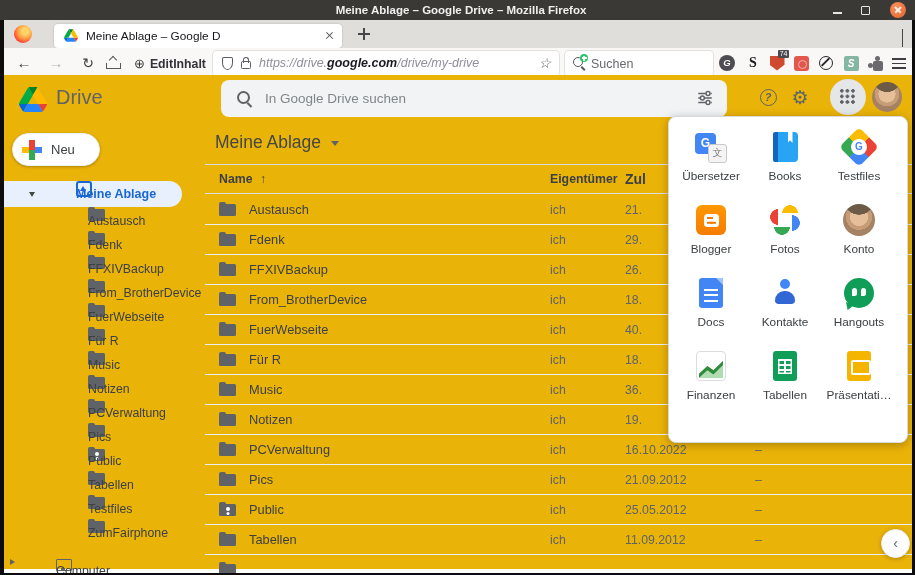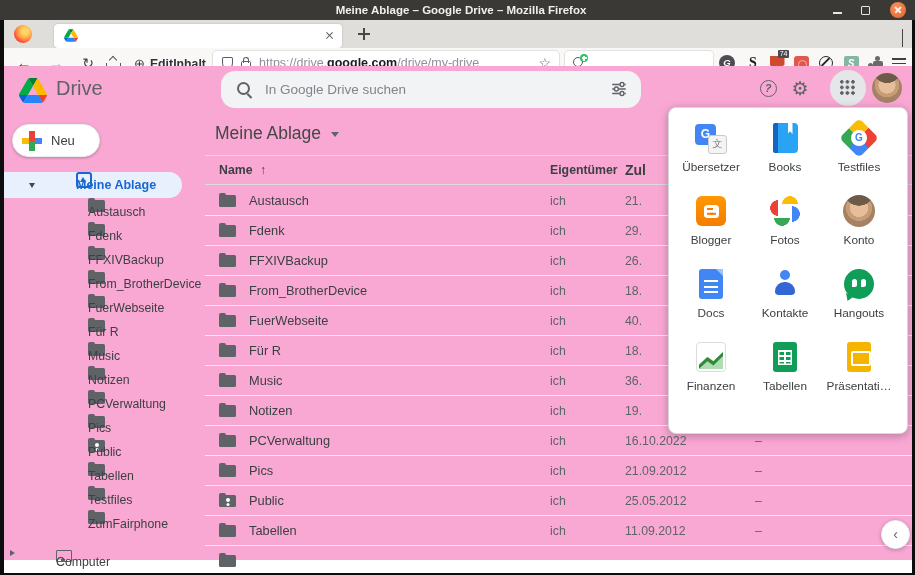--- a/index.html
+++ b/index.html
@@ -46,21 +46,21 @@
   .navbar { position:absolute; left:0; top:28px; width:100%; height:31px; background:#f9f8f6; border-bottom:1px solid #d6d4d1; }
   .nav-glyph { position:absolute; top:0; height:30px; line-height:30px; font-size:15px; color:#3f3e43; text-align:center; width:20px; }
   .nav-back { left:10px; } .nav-fwd { left:42px; color:#b8b6b3; } .nav-reload { left:74px; font-size:14px; }
   .library-glyph { position:absolute; left:102px; top:9px; width:13px; height:12px; }
   .library-glyph::before { content:""; position:absolute; left:0; bottom:0; width:13px; height:5.5px; border:1.5px solid #57565c; border-top:none; }
   .library-glyph::after { content:""; position:absolute; left:4px; top:0; width:5px; height:5px; border-left:1.5px solid #57565c; border-top:1.5px solid #57565c; transform:rotate(45deg); }
   .page-action { position:absolute; left:124px; top:4px; height:23px; padding:0 6px; display:flex; align-items:center; gap:5px; border-radius:3px; }
   .globe-glyph { font-size:13px; color:#3a3a3f; line-height:23px; }
   .page-action-label { font-size:12.3px; font-weight:700; color:#33323a; }
   .urlbar { position:absolute; left:209px; top:3px; width:346px; height:25px; background:#fff; border-radius:4px;
-    box-shadow:0 0 0 1px rgba(0,0,0,.09); }
+    box-shadow:0 0 0 1px rgba(0,0,0,.09);font-style:italic; }
   .shield-glyph { position:absolute; left:9px; top:6px; width:11px; height:13px; border:1.6px solid #5b5b66;
     border-radius:2px 2px 6px 6px / 2px 2px 8px 8px; }
   .lock-glyph { position:absolute; left:28px; top:10px; width:10px; height:8px; border:1.6px solid #5b5b66; border-radius:1.5px; }
   .lock-glyph::before { content:""; position:absolute; left:1px; top:-5px; width:4px; height:5px; border:1.6px solid #5b5b66; border-bottom:none; border-radius:4px 4px 0 0; }
   .url-text { position:absolute; left:46px; top:0; height:25px; line-height:25px; font-size:12.5px; color:#8f8f9d; white-space:nowrap; }
   .url-text .domain { color:#1c1b22; font-weight:600; }
   .star-glyph { position:absolute; right:8px; top:0; height:25px; line-height:25px; font-size:14px; color:#5b5b66; }
   .searchbar { position:absolute; left:561px; top:3px; width:148px; height:25px; background:#fff; border-radius:4px;
     box-shadow:0 0 0 1px rgba(0,0,0,.09); }
   .search-glyph { position:absolute; left:8px; top:6px; width:13px; height:13px; }
@@ -84,25 +84,25 @@
   .block-icon { left:813px; } .block-icon i { position:relative; width:14px; height:14px; border:1.9px solid #27262c; border-radius:50%; display:block; }
   .block-icon i::after { content:""; position:absolute; left:-0.5px; top:4.3px; width:11px; height:1.9px; background:#27262c; transform:rotate(-45deg); }
   .stylus-icon { left:838px; } .stylus-icon i { width:15px; height:15px; background:#85b5a3; border-radius:2px; color:#fff; font-size:10px; font-weight:700; text-align:center; line-height:15px; }
   .puzzle-icon { left:862px; } .puzzle-icon i { position:relative; width:15px; height:15px; display:block; }
   .puzzle-icon i::before { content:""; position:absolute; right:0; bottom:0; width:10px; height:10px; background:#6b696e; border-radius:2px; }
   .puzzle-icon i::after { content:""; position:absolute; left:7px; top:0; width:5px; height:5px; background:#6b696e; border-radius:50%; box-shadow:-7px 7px 0 #6b696e; }
   .hamburger-icon { left:886px; } .hamburger-icon i { width:14px; height:11px; display:block;
     background:linear-gradient(#3f3e43 0 2px,transparent 2px 4.5px,#3f3e43 4.5px 6.5px,transparent 6.5px 9px,#3f3e43 9px 11px); }
 
   
-  .content { position:absolute; left:0; top:46px; width:100%; height:494px; background:#f9a8d4; }
+  .content { position:absolute; left:0; top:55px; width:100%; height:494px; background:#eab308; }
 
   .drive-logo { position:absolute; left:15px; top:12px; width:28px; height:25px; }
   .drive-logo-text { position:absolute; left:52px; top:11px; font-size:20px; color:#5f6368; }
-  .drive-search { position:absolute; left:217px; top:5px; width:420px; height:37px; background:#f1f3f4; border-radius:14px; }
+  .drive-search { position:absolute; left:217px; top:5px; width:506px; height:37px; background:#f1f3f4; border-radius:8px; }
   .drive-search .search-mag { position:absolute; left:16px; top:11px; width:15px; height:15px; }
   .drive-search .search-mag::before { content:""; position:absolute; left:0; top:0; width:9px; height:9px; border:2px solid #5f6368; border-radius:50%; }
   .drive-search .search-mag::after { content:""; position:absolute; left:11px; top:11px; width:5.5px; height:2px; background:#5f6368; transform:rotate(45deg); transform-origin:0 0; }
   .drive-search input { position:absolute; left:44px; top:0; width:400px; height:37px; border:none; outline:none; background:transparent;
     font-size:13.5px; color:#3c4043; font-family:inherit; }
   .drive-search input::placeholder { color:#80868b; opacity:1; }
   .tune-icon { position:absolute; right:13px; top:9px; width:18px; height:18px; }
   .hdr-icon { position:absolute; top:10px; width:24px; height:24px; display:flex; align-items:center; justify-content:center; }
   .help-icon { left:752px; } .help-icon i { width:17px; height:17px; border:1.8px solid #5f6368; border-radius:50%;
     color:#5f6368; font-size:11px; font-weight:700; text-align:center; line-height:14px; }
@@ -244,20 +244,23 @@
       <span class="firefox-logo"></span>
       <div class="tab">
         <svg class="favicon" viewBox="0 0 87.3 78">
           <path fill="#0066da" d="m6.6 66.85 3.85 6.65c.8 1.4 1.95 2.5 3.3 3.3l13.75-23.8h-27.5c0 1.55.4 3.1 1.2 4.5z"></path>
           <path fill="#00ac47" d="m43.65 25-13.75-23.8c-1.35.8-2.5 1.9-3.3 3.3l-25.4 44a9.06 9.06 0 0 0-1.2 4.5h27.5z"></path>
           <path fill="#ea4335" d="m73.55 76.8c1.35-.8 2.5-1.9 3.3-3.3l1.6-2.75 7.65-13.25c.8-1.4 1.2-2.95 1.2-4.5h-27.5l5.85 11.5z"></path>
           <path fill="#00832d" d="m43.65 25 13.75-23.8c-1.35-.8-2.9-1.2-4.5-1.2h-18.5c-1.6 0-3.15.45-4.5 1.2z"></path>
           <path fill="#2684fc" d="m59.8 53h-32.3l-13.75 23.8c1.35.8 2.9 1.2 4.5 1.2h50.8c1.6 0 3.15-.45 4.5-1.2z"></path>
           <path fill="#ffba00" d="m73.4 26.5-12.7-22c-.8-1.4-1.95-2.5-3.3-3.3l-13.75 23.8 16.15 28h27.45c0-1.55-.4-3.1-1.2-4.5z"></path>
         </svg>
+        <span class="tab-title-wrap">
+            <span class="tab-title">Meine Ablage – Google D</span>
+          </span>
         <span class="tab-close">
             <i></i>
             <i></i>
           </span>
       </div>
       <span class="newtab">
           <i></i>
           <i></i>
         </span>
       <span class="alltabs"><span class="chev-down"></span></span>
@@ -278,20 +281,21 @@
         <span class="url-text"><span>https://drive.</span><span class="domain">google.com</span><span>/drive/my-drive</span></span>
         <span class="star-glyph">☆</span>
       </div>
       <div class="searchbar">
         <span class="search-glyph">
           <span class="search-plus">
               <i></i>
               <i></i>
             </span>
         </span>
+        <input readonly="" placeholder="Suchen" style="">
       </div>
       <span class="ext ghostery-icon">
           <i>G</i>
         </span>
       <span class="ext s-ext-icon">S</span>
       <span class="ext adblock-icon">
           <i></i>
           <span class="adblock-badge">74</span>
         </span>
       <span class="ext camera-icon">

